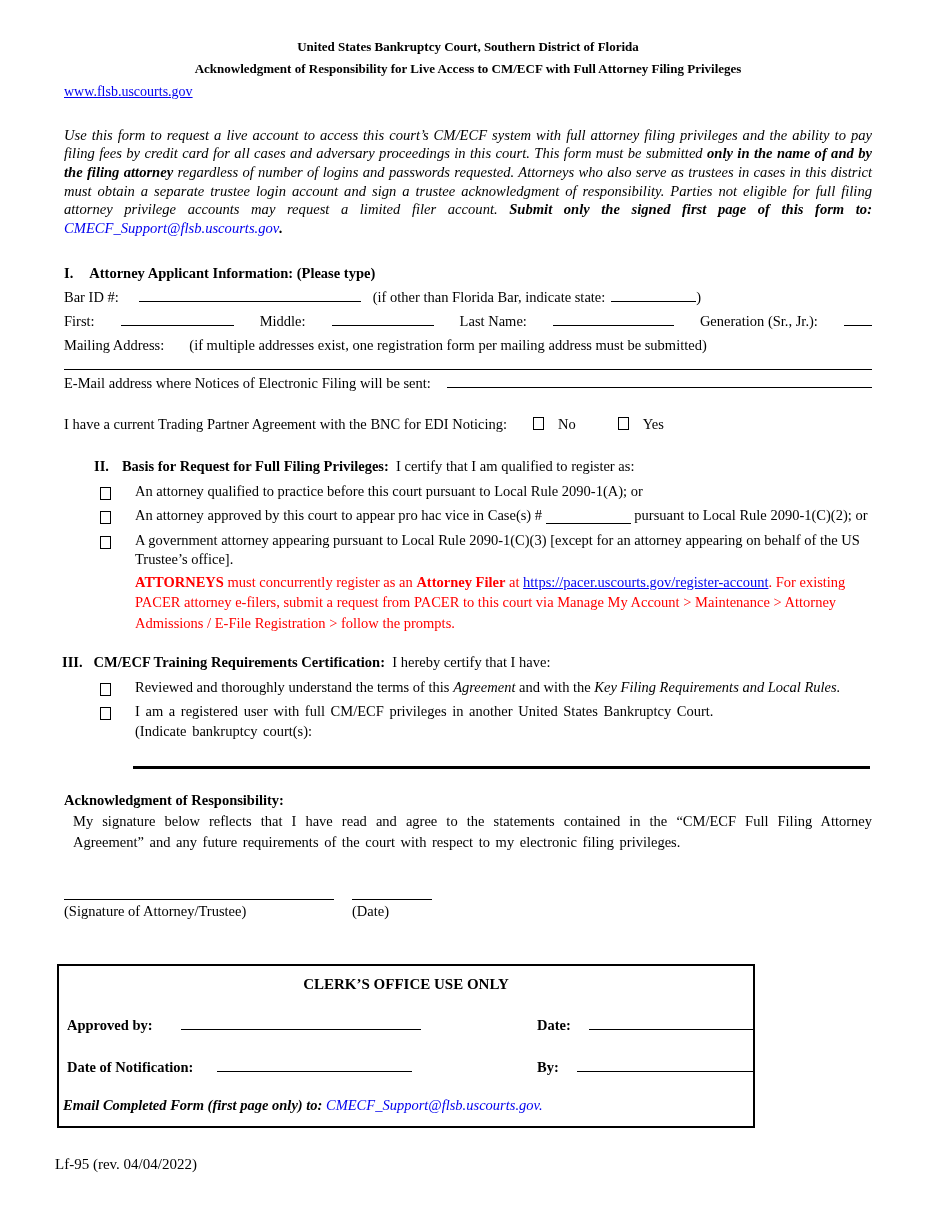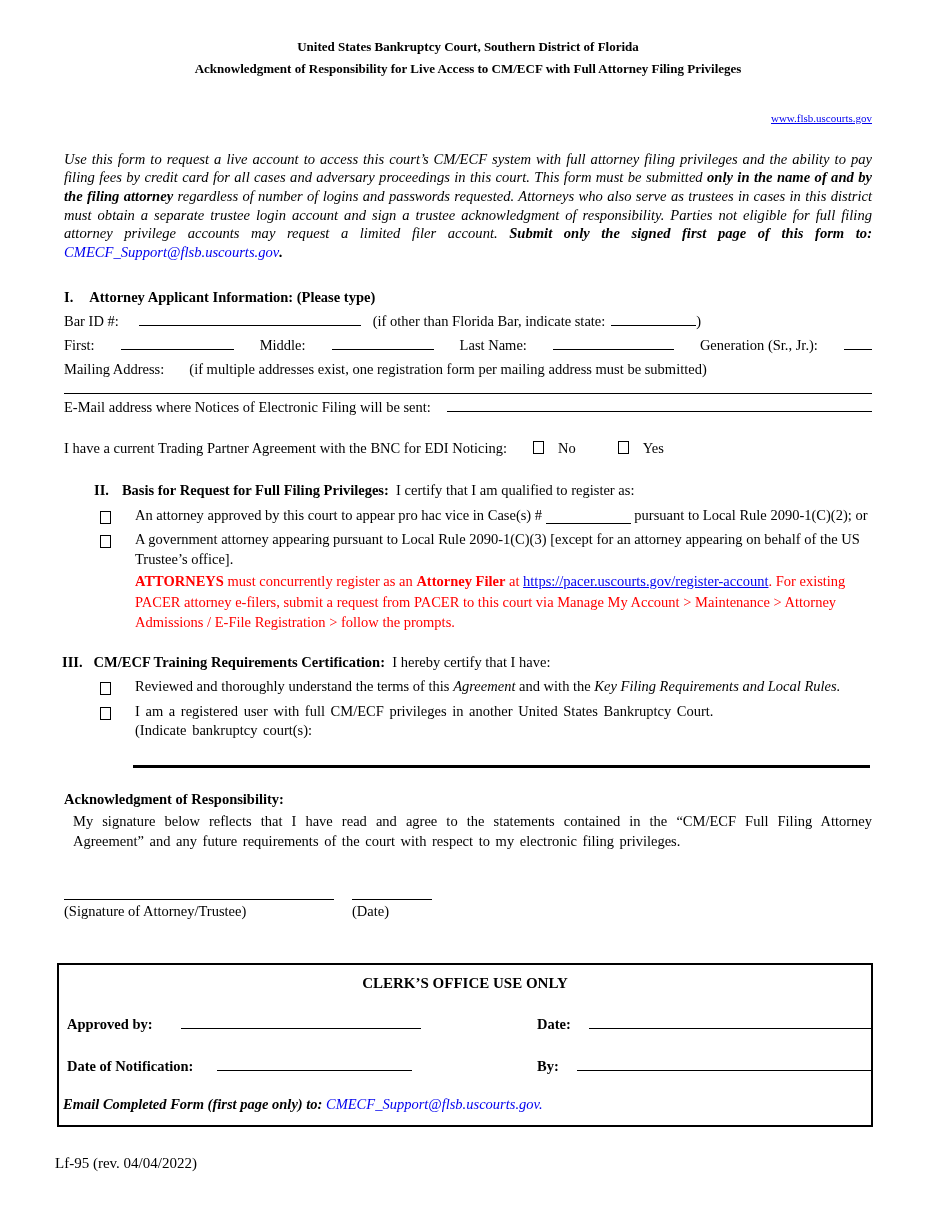--- a/index.html
+++ b/index.html
@@ -6,21 +6,21 @@
   html, body { background:#fff; }
   body {
     width:950px; height:1230px; overflow:hidden;
     font-family:"Liberation Serif", serif;
     font-size:14.5px; color:#000; line-height:1.35;
   }
   .page { padding:36px 78px 0 64px; }
 
   
   .doc-title { text-align:center; font-weight:bold; font-size:13px; line-height:21.5px; }
-  .site-link-row { text-align:right; margin-top:32px; font-size:11px; }
+  .site-link-row { text-align:left; margin-top:4px; font-size:14px; }
   a.link { color:#0000EE; text-decoration:underline; cursor:pointer; }
   a.link-noline { color:#0000EE; text-decoration:none; cursor:pointer; }
 
   
   .intro { margin-top:24px; font-style:italic; text-align:justify; line-height:18.6px; font-size:14.6px; }
   .intro b { font-weight:bold; }
 
   
   .sec-head { display:flex; align-items:baseline; }
   .sec-num { font-weight:bold; flex:0 0 auto; }
@@ -58,21 +58,21 @@
   .ack-head { margin-top:22px; font-weight:bold; }
   .ack-body { padding-left:9px; margin-top:1px; text-align:justify; line-height:20.5px; word-spacing:2px; }
 
   .sig-row { display:flex; margin-top:34px; }
   .sig-col1 { width:270px; margin-right:18px; }
   .sig-col2 { width:80px; }
   .sig-line { border-bottom:1.5px solid #000; height:14px; }
   .sig-label { margin-top:2px; }
 
   
-  .clerk-box { margin-top:42px; margin-left:-7px; width:816px; border:2.2px solid #000; padding:8px 0 10px 0; }
+  .clerk-box { margin-top:42px; margin-left:-7px; width:698px; border:2.2px solid #000; padding:8px 0 10px 0; }
   .clerk-title { text-align:center; font-weight:bold; font-size:15px; }
   .clerk-row { display:flex; align-items:baseline; padding-left:8px; margin-top:20px; line-height:22px; }
   .clerk-left { width:470px; display:flex; align-items:baseline; flex:0 0 auto; }
   .clerk-right { flex:1; display:flex; align-items:baseline; }
   .clerk-label { font-weight:bold; flex:0 0 auto; }
   .clerk-email { padding-left:4px; margin-top:18px; font-weight:bold; font-style:italic; }
   .clerk-email a { font-weight:normal; }
 
   .footer { margin-top:26px; margin-left:-9px; font-family:Liberation Serif, serif; font-size:15px; }
 </style>
@@ -136,20 +136,24 @@
     <span style="margin-left:14px;">No</span>
     <span class="cb" style="margin-left:42px;"></span>
     <span style="margin-left:14px;">Yes</span>
   </div>
 
   <div class="sec-head" style="margin-top:22px;margin-left:32px;">
     <span class="sec-num" style="margin-right:13px; margin-left:-2px;">II.</span>
     <span><span class="h-bold">Basis for Request for Full Filing Privileges:</span>&nbsp;&nbsp;<span class="h-rest">I certify that I am qualified to register as:</span></span>
   </div>
 
+  <div class="cb-item">
+    <span class="cb"></span>
+    <span class="cb-text">An attorney qualified to practice before this court pursuant to Local Rule 2090-1(A); or</span>
+  </div>
 
   <div class="cb-item">
     <span class="cb"></span>
     <span class="cb-text"><span>An attorney approved by this court to appear pro hac vice in Case(s) #</span> <span class="blank" style="width:85px;"></span> <span>pursuant to Local Rule 2090-1(C)(2); or</span></span>
   </div>
 
   <div class="cb-item">
     <span class="cb"></span>
     <span class="cb-text">A government attorney appearing pursuant to Local Rule 2090-1(C)(3) [except for an attorney appearing on behalf of the US Trustee’s office].</span>
   </div>

